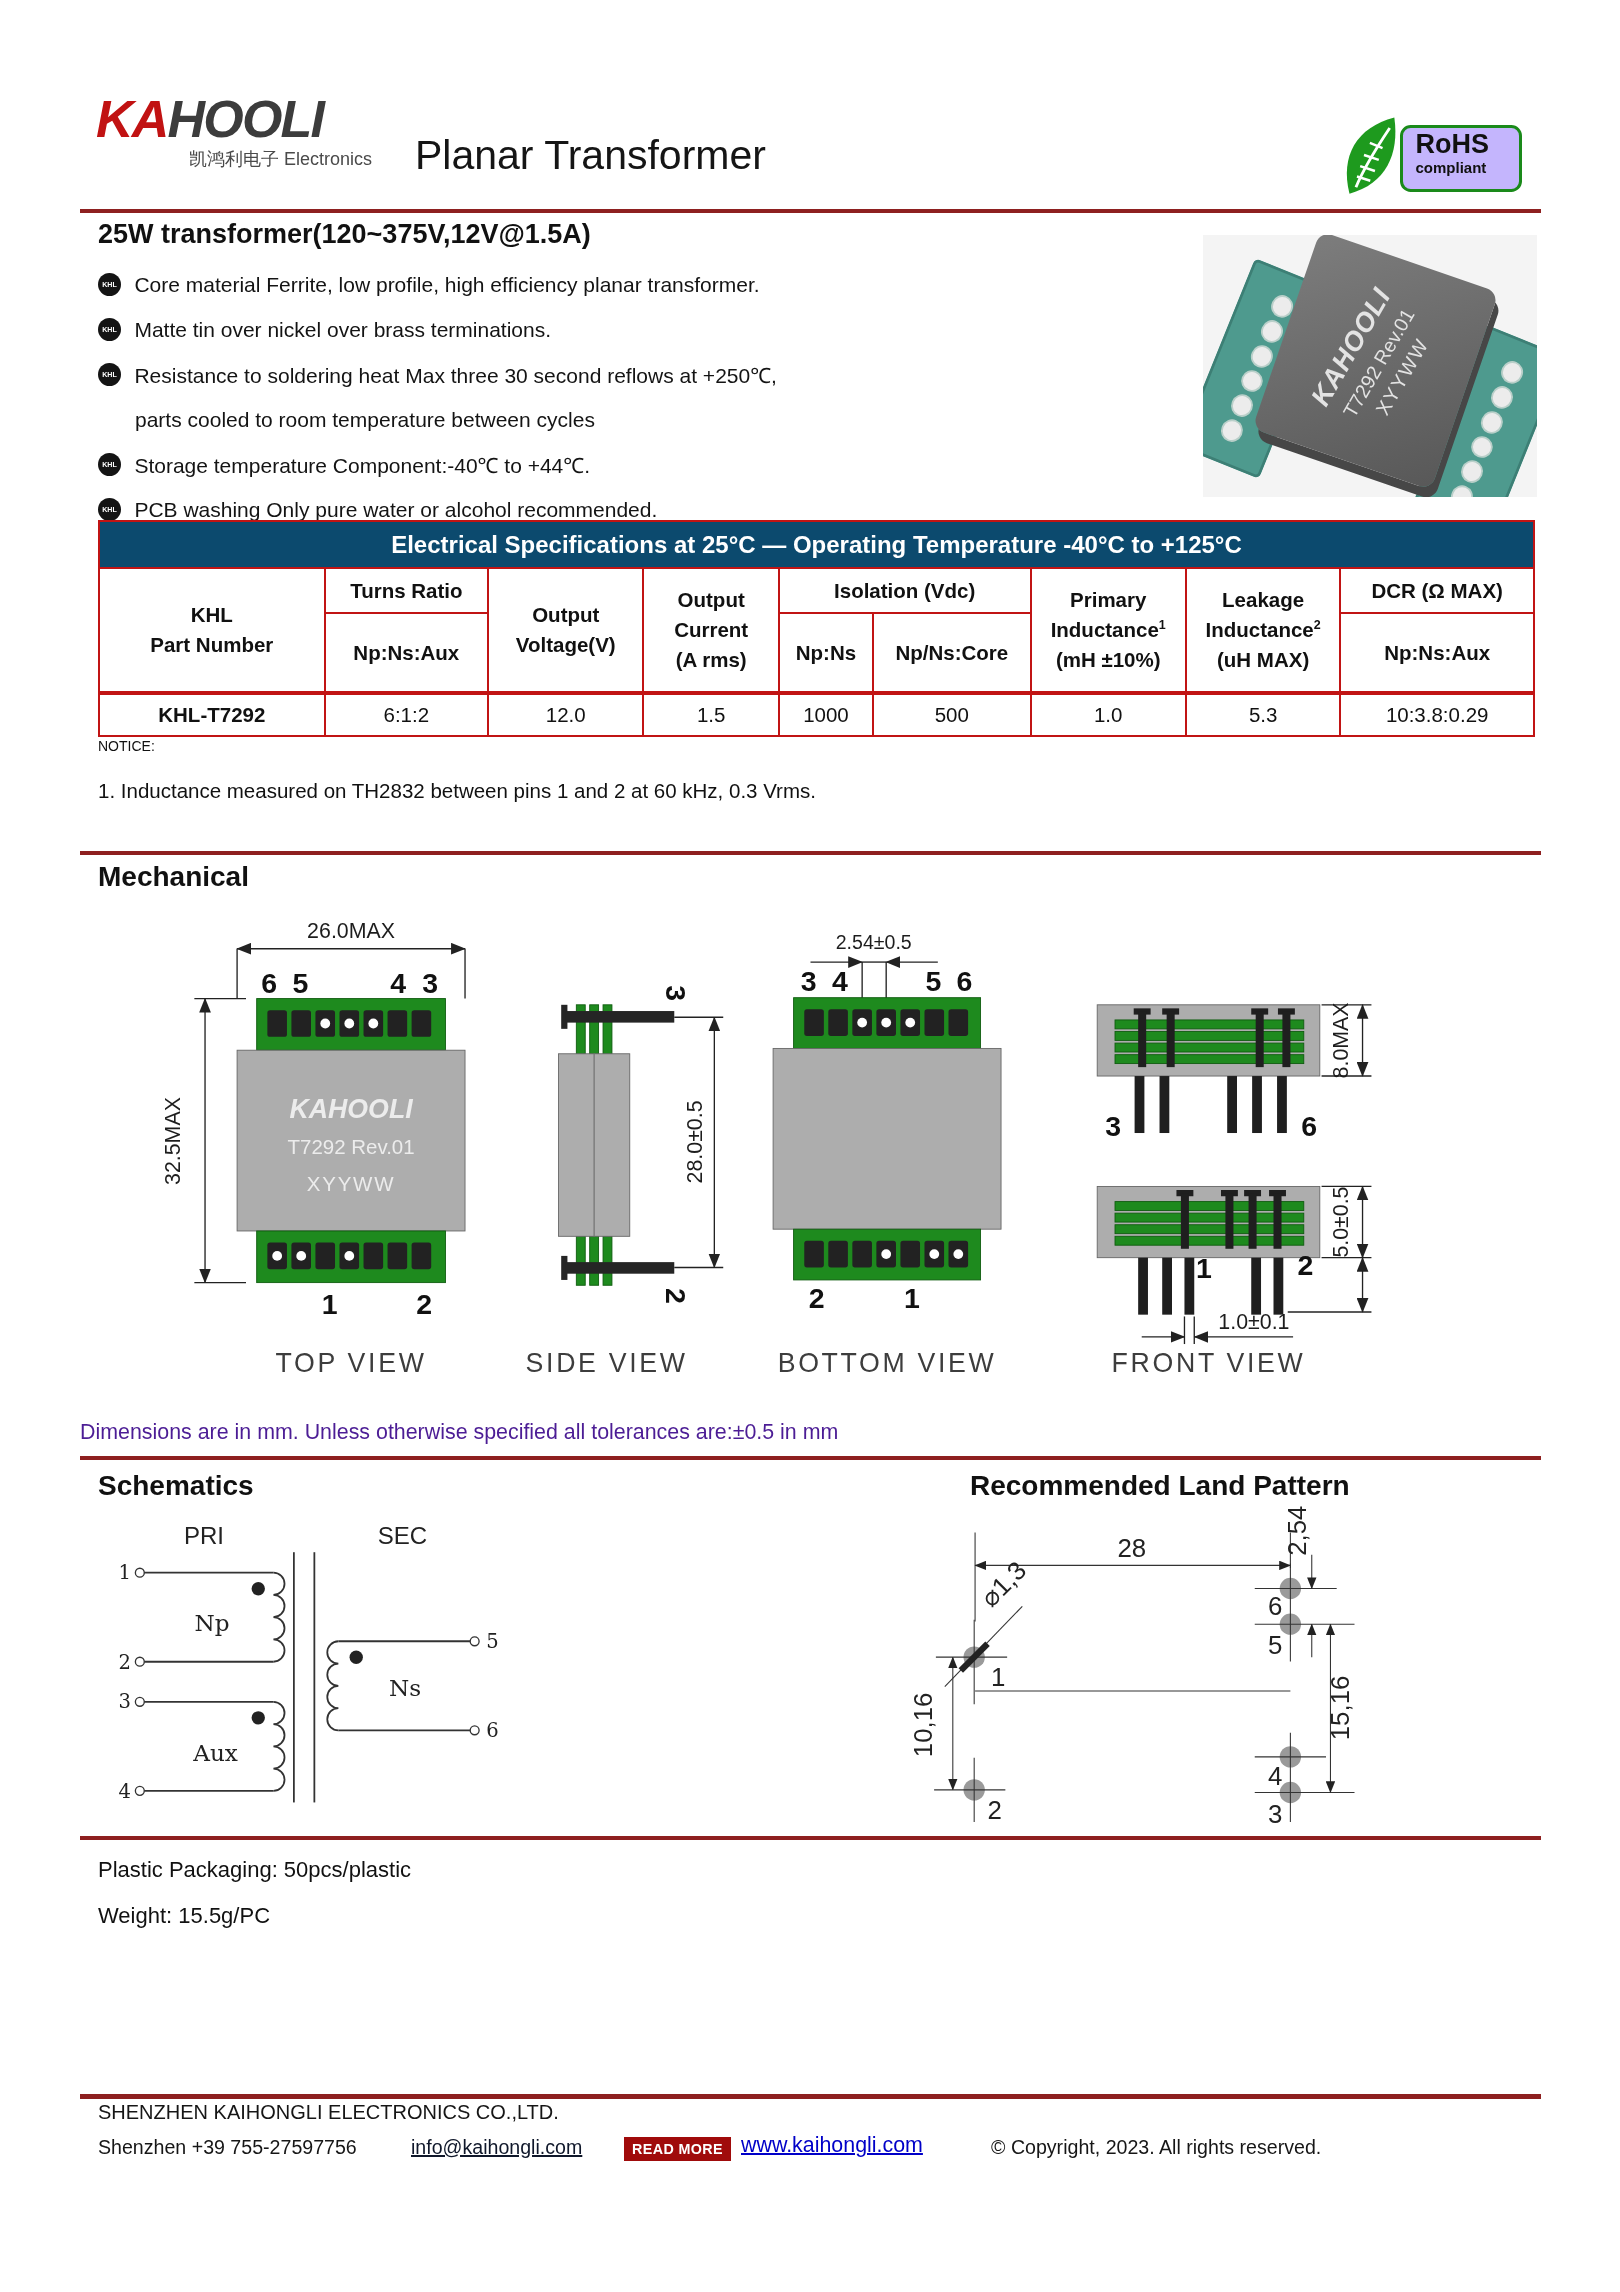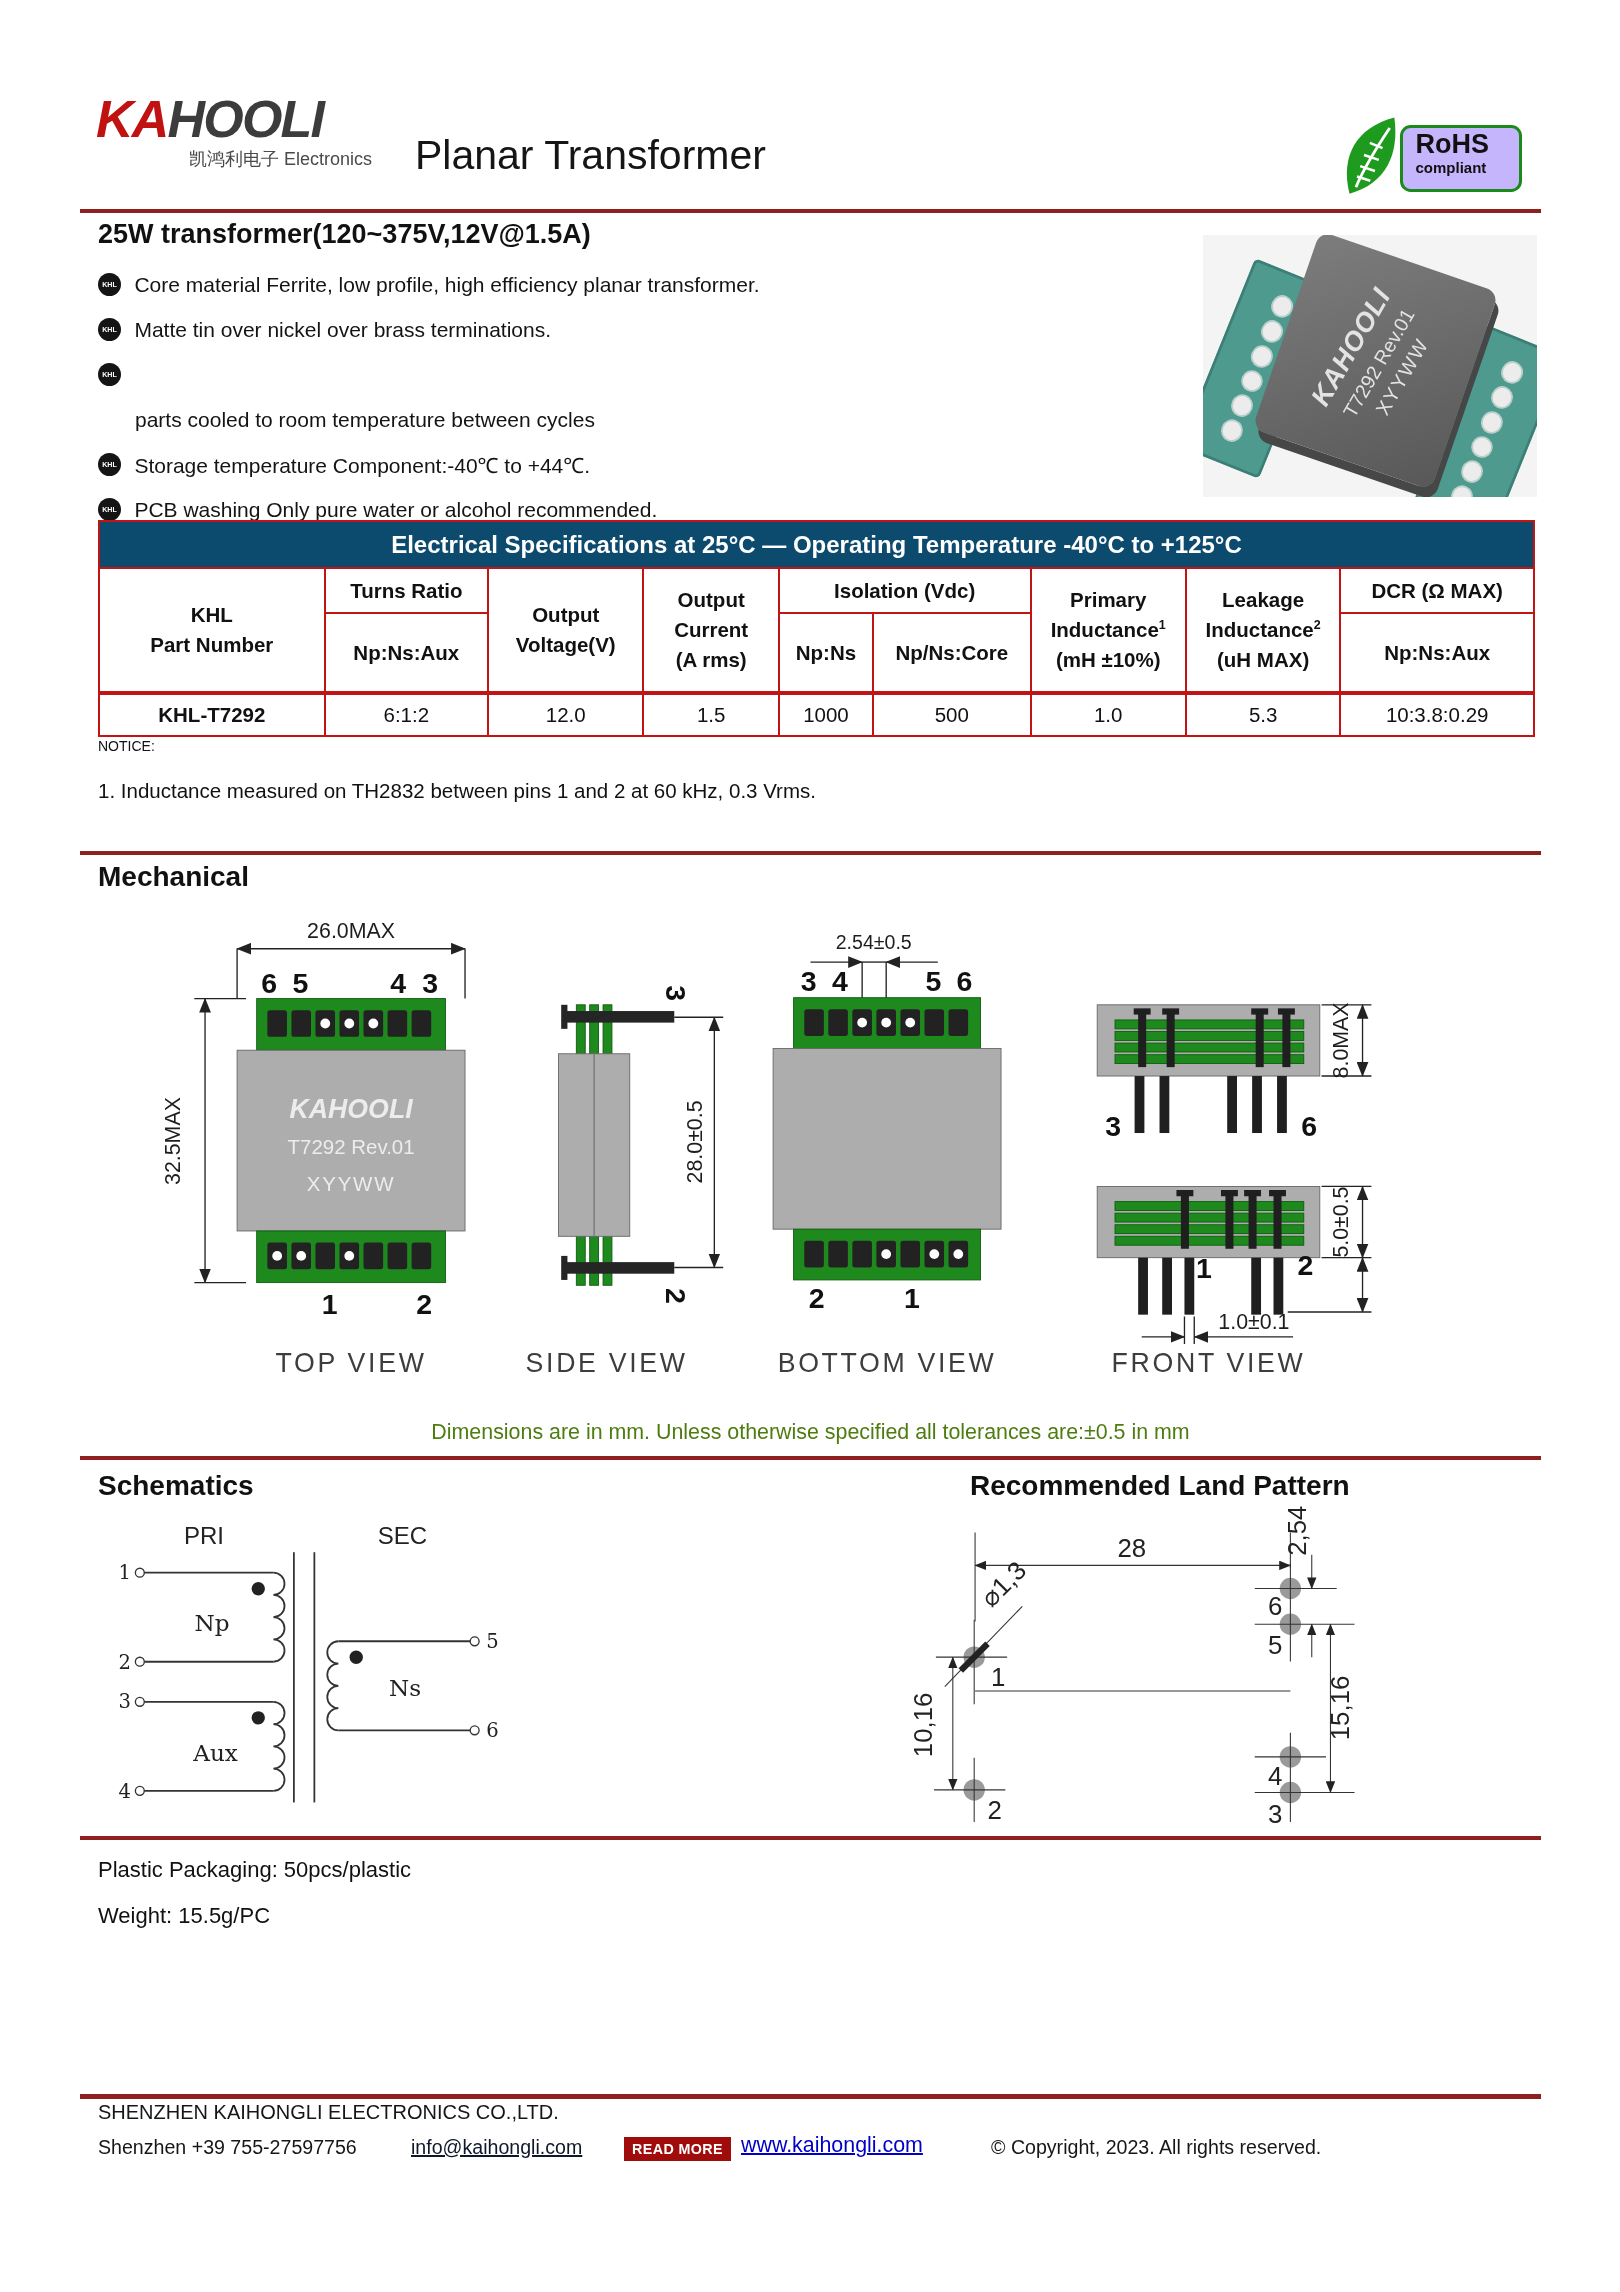--- a/index.html
+++ b/index.html
@@ -52,21 +52,21 @@
   .spec .ml div{margin:6.2px 0;}
   .spec sup{font-size:12.5px;}
 
   
   .notice-title{position:absolute;left:98px;top:738px;font-size:14px;}
   .note1{position:absolute;left:98px;top:779px;font-size:20.5px;}
   .note2{position:absolute;left:98px;top:820px;font-size:20.5px;}
 
   .mech-heading{position:absolute;left:98px;top:861px;font-size:28px;font-weight:bold;}
   .mech-svg{position:absolute;left:80px;top:922px;width:1461px;height:463px;}
-  .tol{position:absolute;left:80px;top:1420px;width:1461px;text-align:center;font-size:21.4px;color:#4d7c0f;}
+  .tol{position:absolute;left:80px;top:1420px;width:1461px;font-size:21.4px;color:#4c1d95;}
 
   .schem-heading{position:absolute;left:98px;top:1470px;font-size:28px;font-weight:bold;}
   .land-heading{position:absolute;left:970px;top:1470px;font-size:28px;font-weight:bold;}
   .schem-svg{position:absolute;left:80px;top:1497px;width:499px;height:374px;}
   .land-svg{position:absolute;left:891px;top:1479px;width:642px;height:383px;}
 
   .pack1{position:absolute;left:98px;top:1857px;font-size:22px;}
   .pack2{position:absolute;left:98px;top:1903px;font-size:22px;}
 
   
@@ -123,20 +123,21 @@
     <div class="feat">
         <span class="khl">KHL</span>
         <span>Core material Ferrite, low profile, high efficiency planar transformer.</span>
       </div>
     <div class="feat">
         <span class="khl">KHL</span>
         <span>Matte tin over nickel over brass terminations.</span>
       </div>
     <div class="feat">
         <span class="khl">KHL</span>
+        <span>Resistance to soldering heat Max three 30 second reflows at +250℃,</span>
       </div>
     <div class="feat indent">
         <span>parts cooled to room temperature between cycles</span>
       </div>
     <div class="feat">
         <span class="khl">KHL</span>
         <span>Storage temperature Component:-40℃  to +44℃.</span>
       </div>
     <div class="feat">
         <span class="khl">KHL</span>

